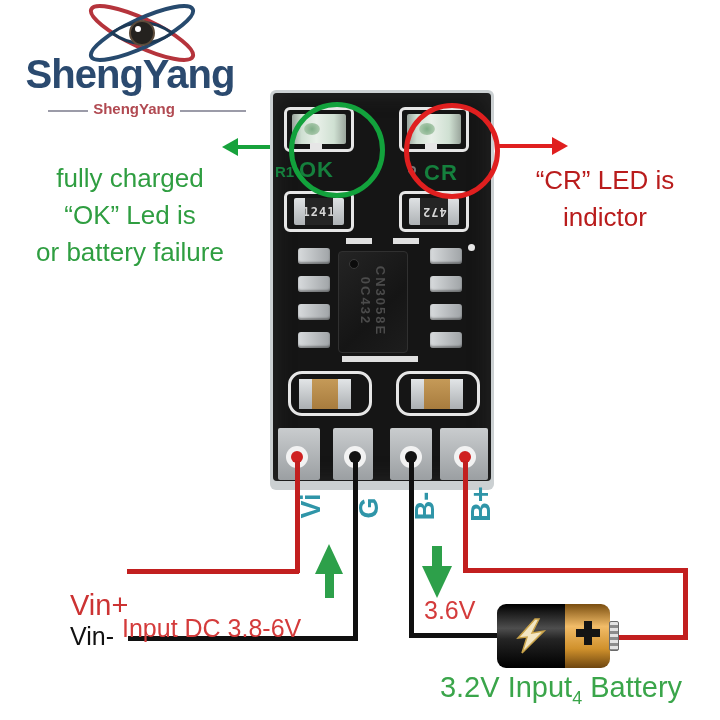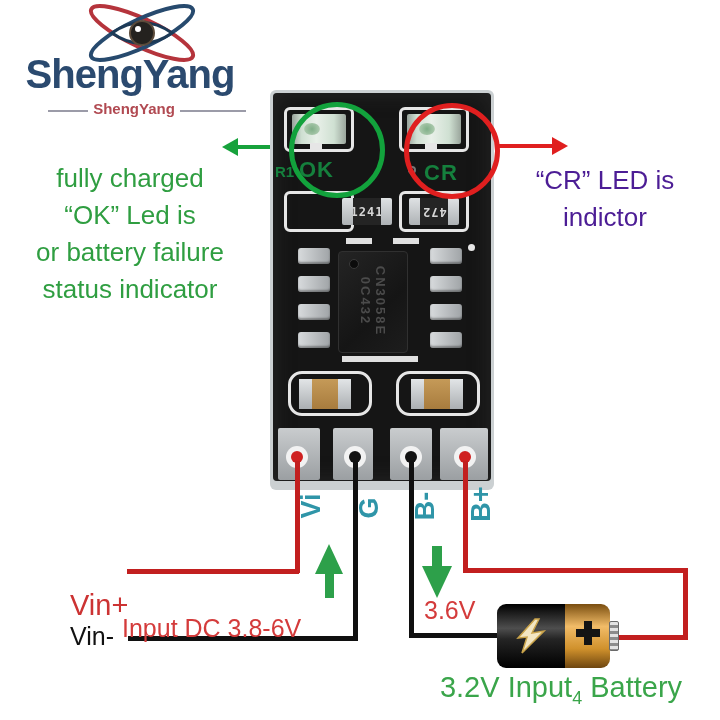--- a/index.html
+++ b/index.html
@@ -19,21 +19,21 @@
     left:92px; top:100px; width:84px; text-align:center;
     font-size:15px; font-weight:bold; color:#b14a52;
   }
   .brand-line { height:2px; background:#9b9ba8; top:110px; }
   .brand-line.l { left:48px; width:40px; }
   .brand-line.r { left:180px; width:66px; }
 
   
   .note { text-align:center; font-weight:normal; }
   .note-ok { left:20px; top:160px; width:220px; color:#2f9e41; font-size:26px; line-height:37px; }
-  .note-cr { left:505px; top:162px; width:200px; color:#4c1d95; font-size:26px; line-height:37px; }
+  .note-cr { left:505px; top:162px; width:200px; color:#b91c1c; font-size:26px; line-height:37px; }
 
   
   .arr-line { height:4px; }
   .tri { width:0; height:0; }
 
   
   .board-edge { left:270px; top:90px; width:224px; height:400px; background:#cbd0d2; border-radius:6px; }
   .board-core { left:273px; top:93px; width:218px; height:388px; background:#151515; border-radius:4px;
                 box-shadow:inset 0 0 22px rgba(70,70,70,.35); }
 
@@ -117,21 +117,20 @@
   </svg>
   <div class="abs brand-title">ShengYang</div>
   <div class="abs brand-line l"></div>
   <div class="abs brand-sub">ShengYang</div>
   <div class="abs brand-line r"></div>
 
   <div class="abs note note-ok">
     <div>fully charged</div>
     <div>“OK” Led is</div>
     <div>or battery failure</div>
-    <div>status indicator</div>
   </div>
   <div class="abs note note-cr">
     <div>“CR” LED is</div>
     <div>indictor</div>
   </div>
 
   <div class="abs arr-line" style="left:236px;top:145px;width:54px;background:#17a23c;"></div>
   <div class="abs tri" style="left:222px;top:138px;border-top:9px solid transparent;border-bottom:9px solid transparent;border-right:16px solid #17a23c;"></div>
   <div class="abs arr-line" style="left:498px;top:144px;width:56px;background:#e01f1f;"></div>
   <div class="abs tri" style="left:552px;top:137px;border-top:9px solid transparent;border-bottom:9px solid transparent;border-left:16px solid #e01f1f;"></div>
@@ -150,21 +149,21 @@
   <div class="abs led-notch" style="left:310px;top:143px;"></div>
   <div class="abs led-notch" style="left:425px;top:143px;"></div>
 
   <div class="abs silk-text" style="left:275px;top:163px;font-size:15px;">R1</div>
   <div class="abs silk-text" style="left:299px;top:157px;font-size:22px;letter-spacing:1px;">OK</div>
   <div class="abs silk-text" style="left:424px;top:160px;font-size:22px;letter-spacing:1px;">CR</div>
   <div class="abs" style="left:408px;top:166px;width:8px;height:8px;border-radius:50%;background:#0a0a0a;border:2px solid #777;"></div>
 
   <div class="abs silk-outline" style="left:284px;top:191px;width:70px;height:41px;"></div>
   <div class="abs silk-outline" style="left:399px;top:191px;width:70px;height:41px;"></div>
-  <div class="abs res-body" style="left:294px;top:198px;margin-left:48px;">
+  <div class="abs res-body" style="left:294px;top:198px;">
     <span class="res-label">1241</span>
   </div>
   <div class="abs res-body" style="left:409px;top:198px;">
     <span class="res-label flip">472</span>
   </div>
 
   <div class="abs silk-bar" style="left:346px;top:238px;width:26px;height:6px;"></div>
   <div class="abs silk-bar" style="left:393px;top:238px;width:26px;height:6px;"></div>
   <div class="abs" style="left:468px;top:244px;width:7px;height:7px;border-radius:50%;background:#e6e6e6;"></div>
 

